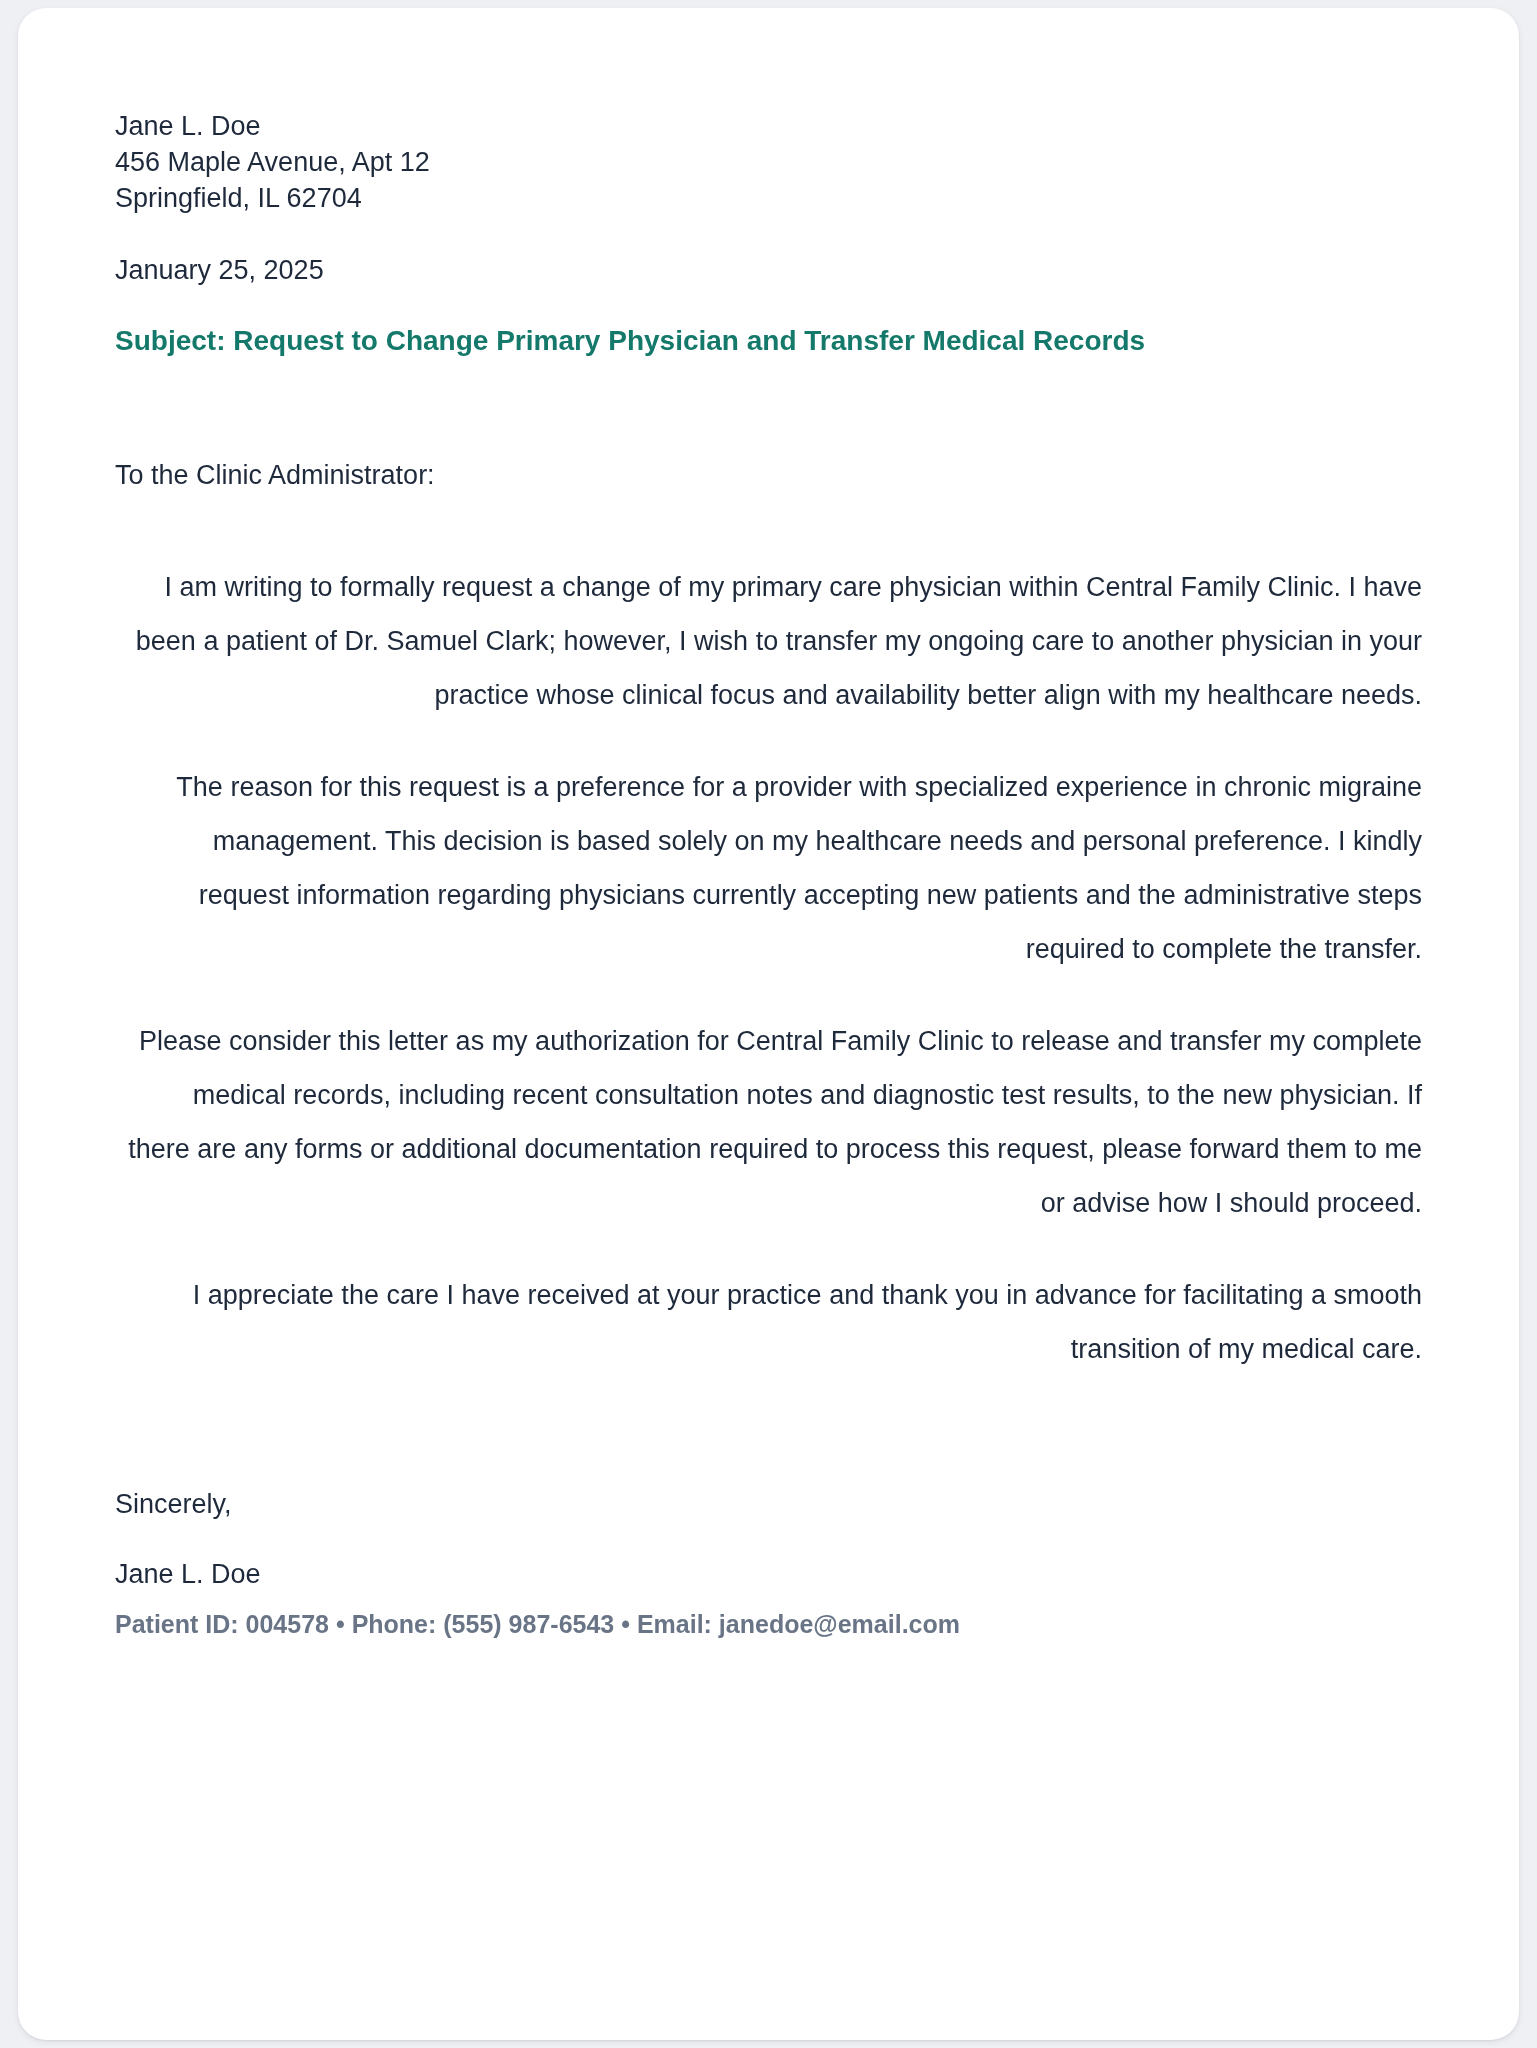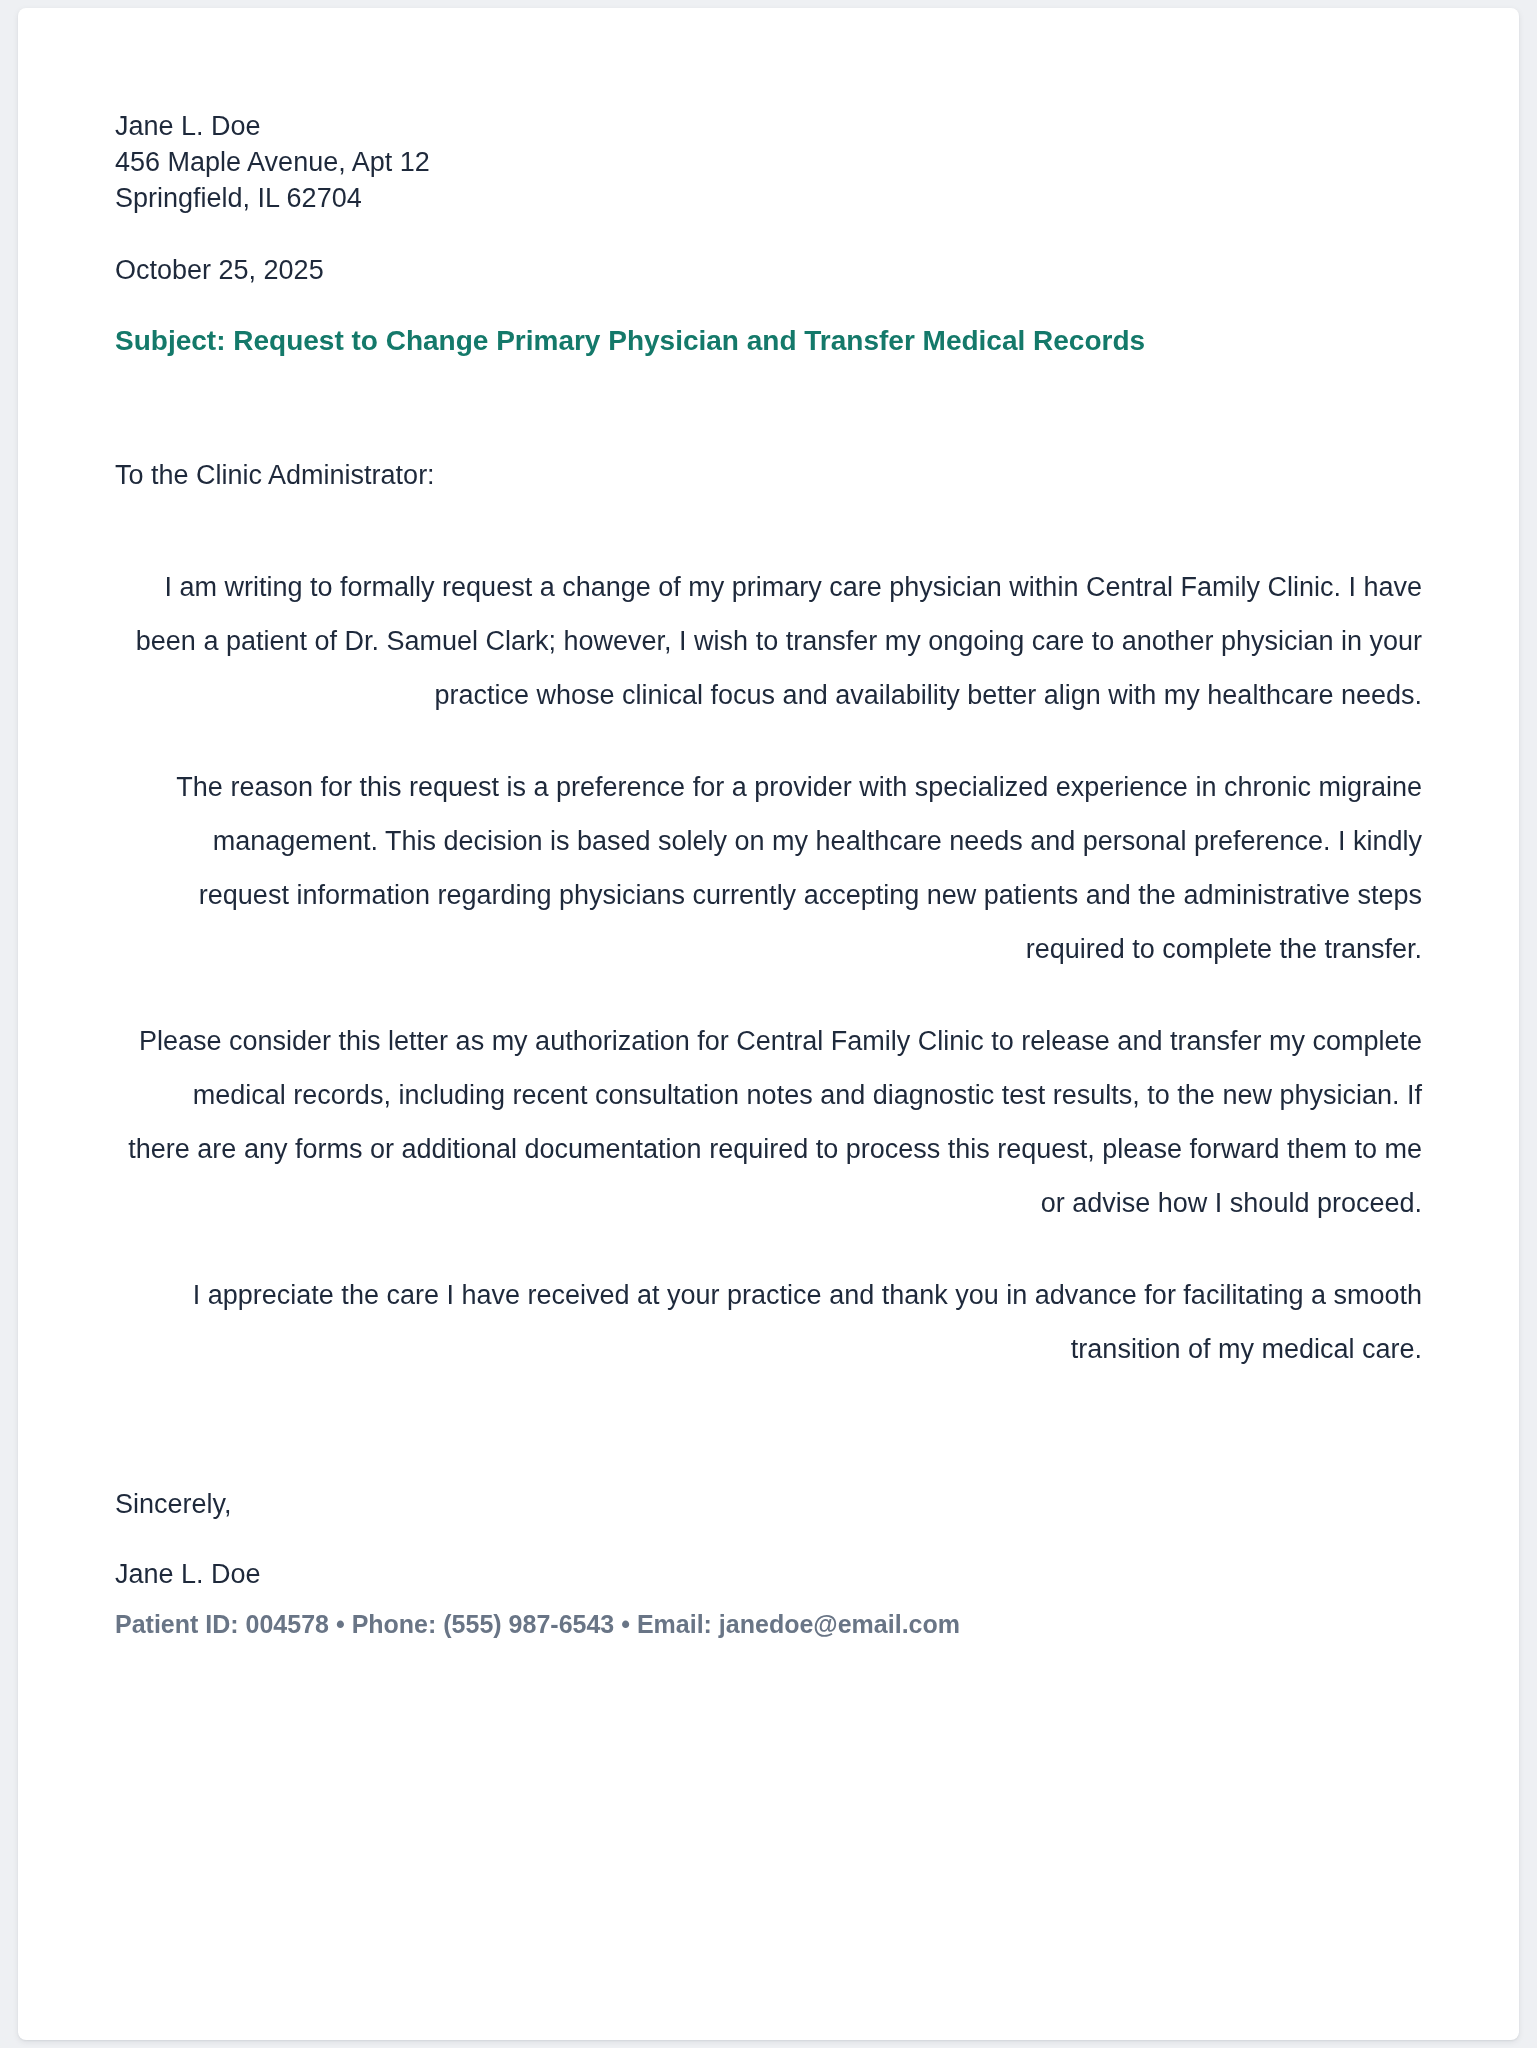--- a/index.html
+++ b/index.html
@@ -16,21 +16,21 @@
     background: var(--page-background);
     font-family: "Liberation Sans", "DejaVu Sans", sans-serif;
   }
   .page {
     width: 1537px;
     min-height: 2048px;
     padding: 8px 18px;
   }
   .letter-card {
     background: var(--card-background);
-    border-radius: 8px;
+    border-radius: 28px;
     box-shadow: 0 1px 2px rgba(16, 24, 40, 0.06), 0 2px 6px rgba(16, 24, 40, 0.08);
     min-height: 2032px;
     padding: 100px 97px 90px 97px;
     color: var(--body-text);
   }
   .address-block {
     font-size: 27px;
     line-height: 36px;
     margin: 0 0 36px 0;
   }
@@ -83,21 +83,21 @@
 <div class="page">
   <div class="letter-card">
 
     <div class="address-block">
       <span class="address-line">Jane L. Doe</span>
       <span class="address-line">456 Maple Avenue, Apt 12</span>
       <span class="address-line">Springfield, IL 62704</span>
     </div>
 
 
-    <p class="letter-date">October 25, 2025</p>
+    <p class="letter-date">January 25, 2025</p>
 
     <h1 class="subject-line">Subject: Request to Change Primary Physician and Transfer Medical Records</h1>
 
     <p class="salutation">To the Clinic Administrator:</p>
 
     <p class="body-paragraph">I am writing to formally request a change of my primary care physician within Central Family Clinic. I have been a patient of Dr. Samuel Clark; however, I wish to transfer my ongoing care to another physician in your practice whose clinical focus and availability better align with my healthcare needs.</p>
     <p class="body-paragraph">The reason for this request is a preference for a provider with specialized experience in chronic migraine management. This decision is based solely on my healthcare needs and personal preference. I kindly request information regarding physicians currently accepting new patients and the administrative steps required to complete the transfer.</p>
     <p class="body-paragraph">Please consider this letter as my authorization for Central Family Clinic to release and transfer my complete medical records, including recent consultation notes and diagnostic test results, to the new physician. If there are any forms or additional documentation required to process this request, please forward them to me or advise how I should proceed.</p>
     <p class="body-paragraph">I appreciate the care I have received at your practice and thank you in advance for facilitating a smooth transition of my medical care.</p>
 

